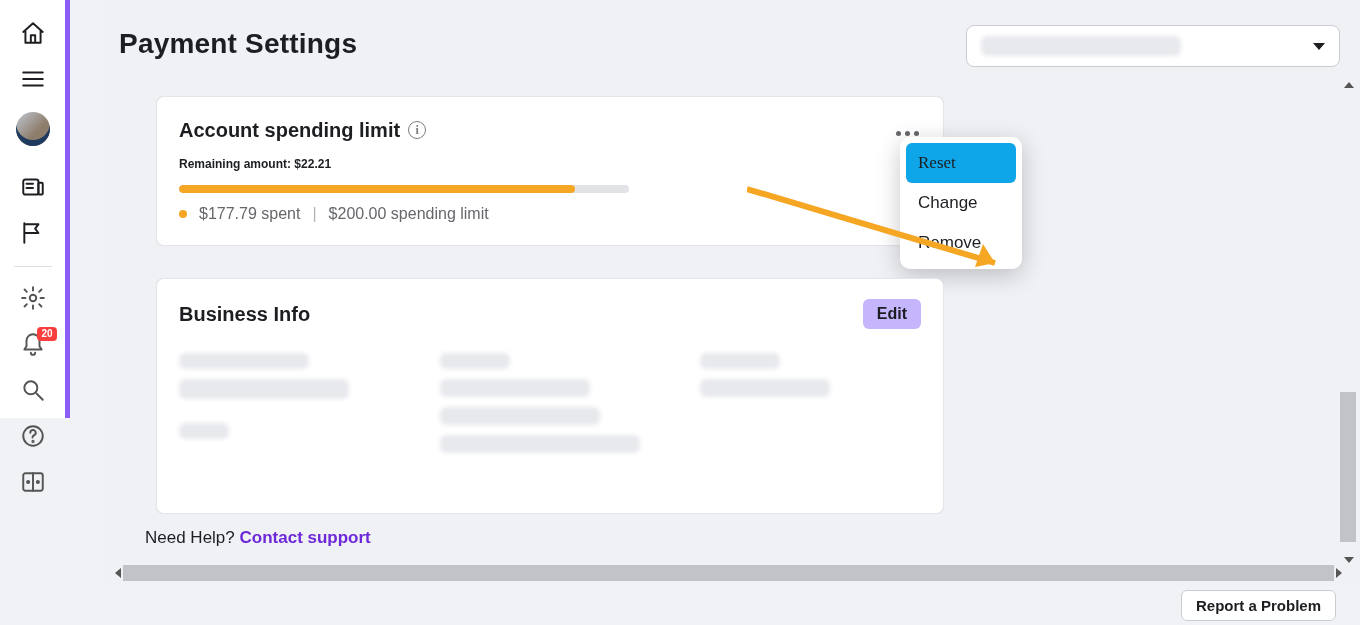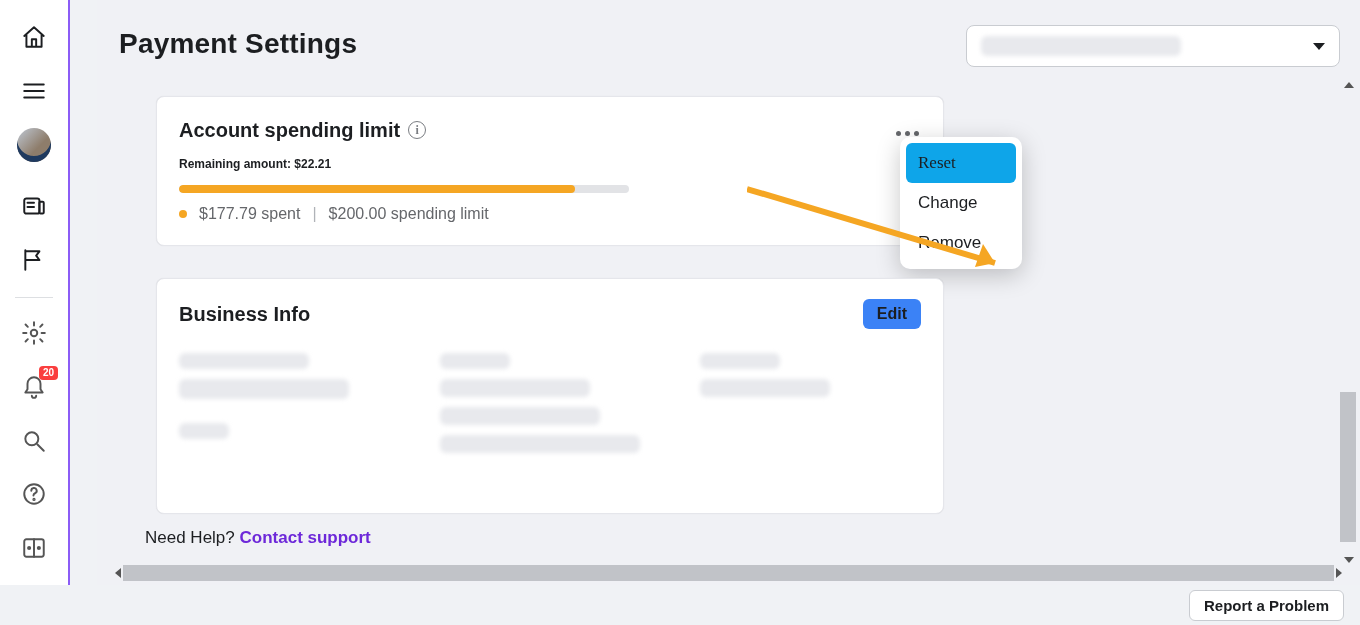--- a/index.html
+++ b/index.html
@@ -9,23 +9,23 @@
     font-family: -apple-system, BlinkMacSystemFont, "Segoe UI", Helvetica, Arial, sans-serif;
     background: #f0f2f5;
     color: #1c1e21;
     overflow: hidden;
   }
 
   
   .left-rail {
     position: absolute;
     left: 0; top: 0;
-    width: 70px; height: 585px;
+    width: 70px; height: 418px;
     background: #ffffff;
-    border-right: 2px solid #8b5cf6;
+    border-right: 5px solid #8b5cf6;
     display: flex; flex-direction: column; align-items: center;
     padding-top: 20px;
   }
   .rail-item {
     width: 40px; height: 40px;
     display: flex; align-items: center; justify-content: center;
     margin-bottom: 20px;
     position: relative;
   }
   .rail-spacer {
@@ -203,21 +203,21 @@
   }
   .biz-header {
     display: flex; align-items: center; justify-content: space-between;
   }
   .biz-title {
     font-size: 20px; font-weight: 700;
     line-height: 28px;
   }
   .edit-btn {
     padding: 6px 14px;
-    background: #3b82f6;
+    background: #c4b5fd;
     border-radius: 6px;
     font-weight: 700;
     font-size: 16px;
   }
   .biz-cols {
     display: flex; margin-top: 24px; gap: 40px;
   }
   .blob {
     background: #e8e9ed;
     border-radius: 6px;
@@ -271,21 +271,21 @@
     flex:1; height:16px; background:#c1c3c8; margin: 0 2px;
   }
 
   
   .bottom-bar {
     position: absolute;
     left: 0; right: 0; bottom: 0;
     height: 40px;
     background: #f0f2f5;
     display: flex; align-items: center; justify-content: flex-end;
-    padding-right: 16px;
+    padding-right: 24px;
   }
   .report-btn {
     background: #ffffff;
     border: 1px solid #c9ccd1;
     border-radius: 6px;
     padding: 6px 14px;
     font-weight: 700;
     font-size: 15px;
   }
 </style>

